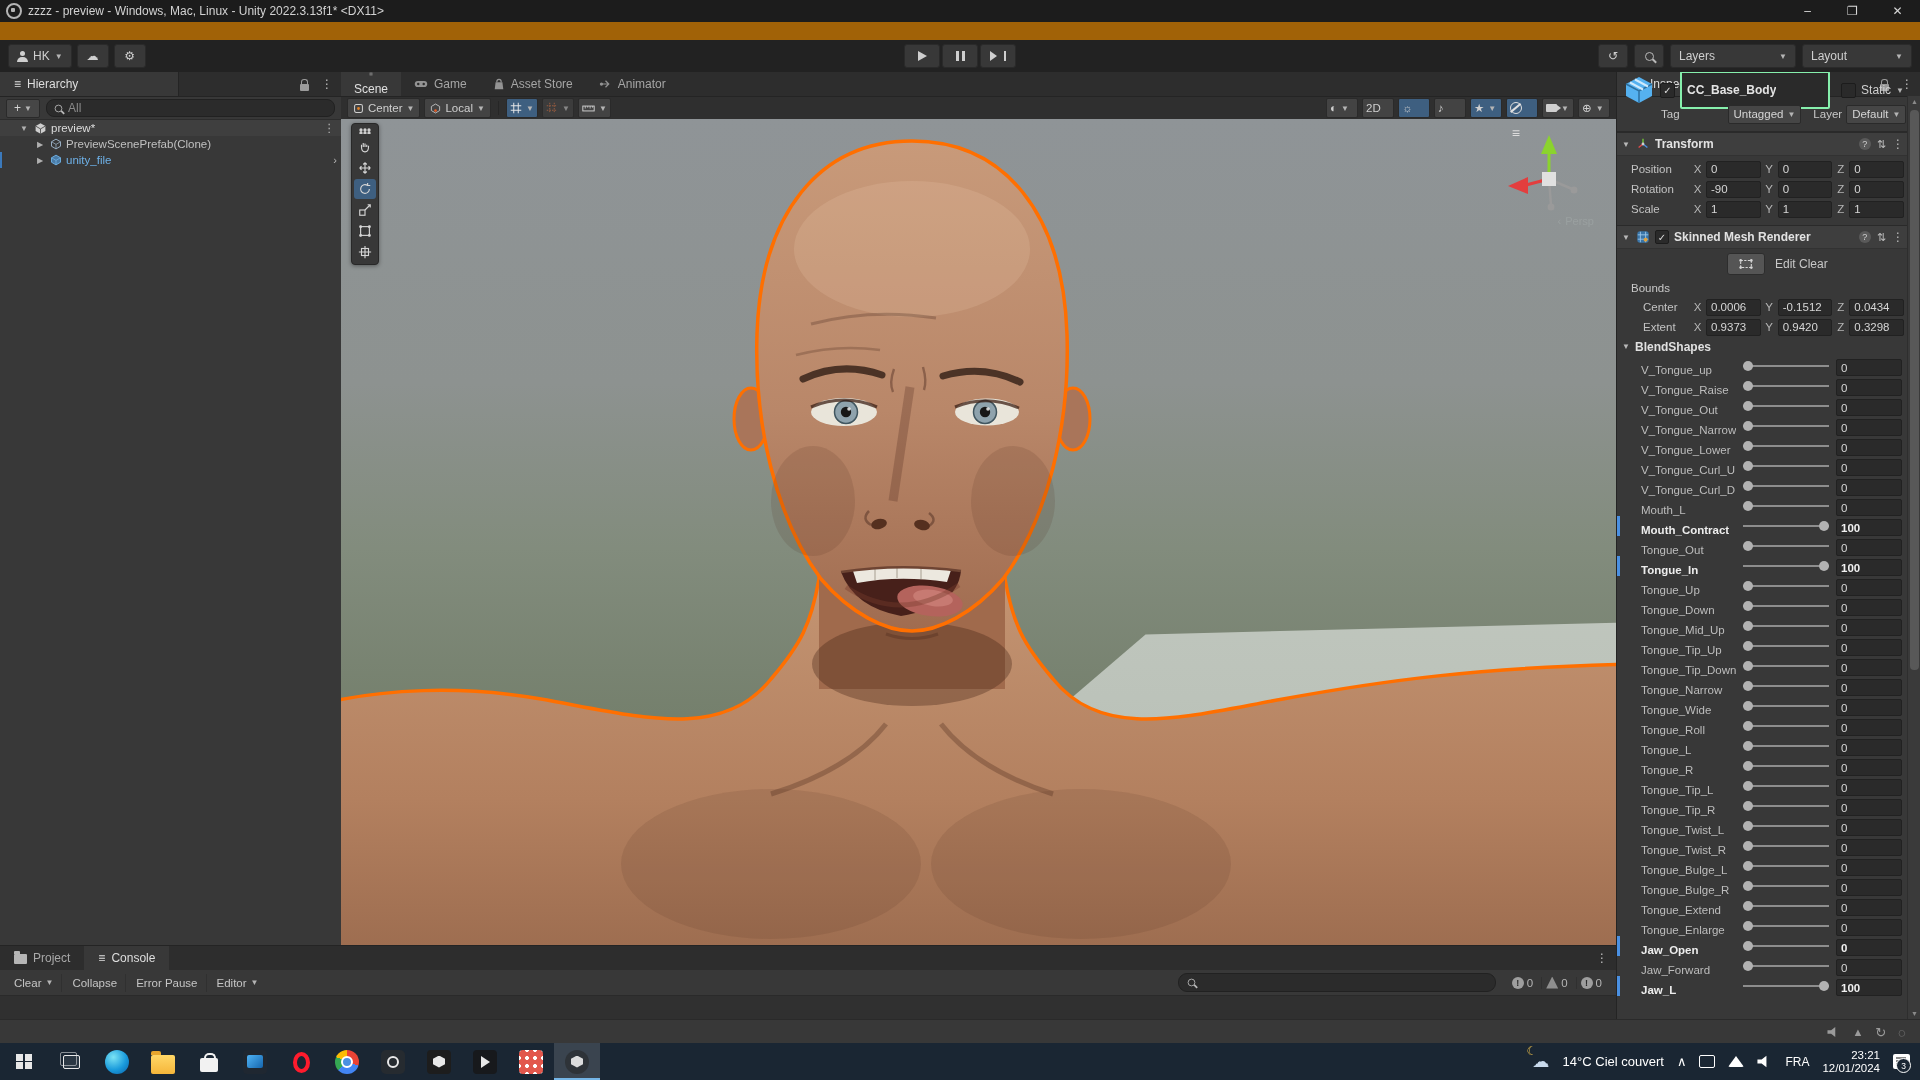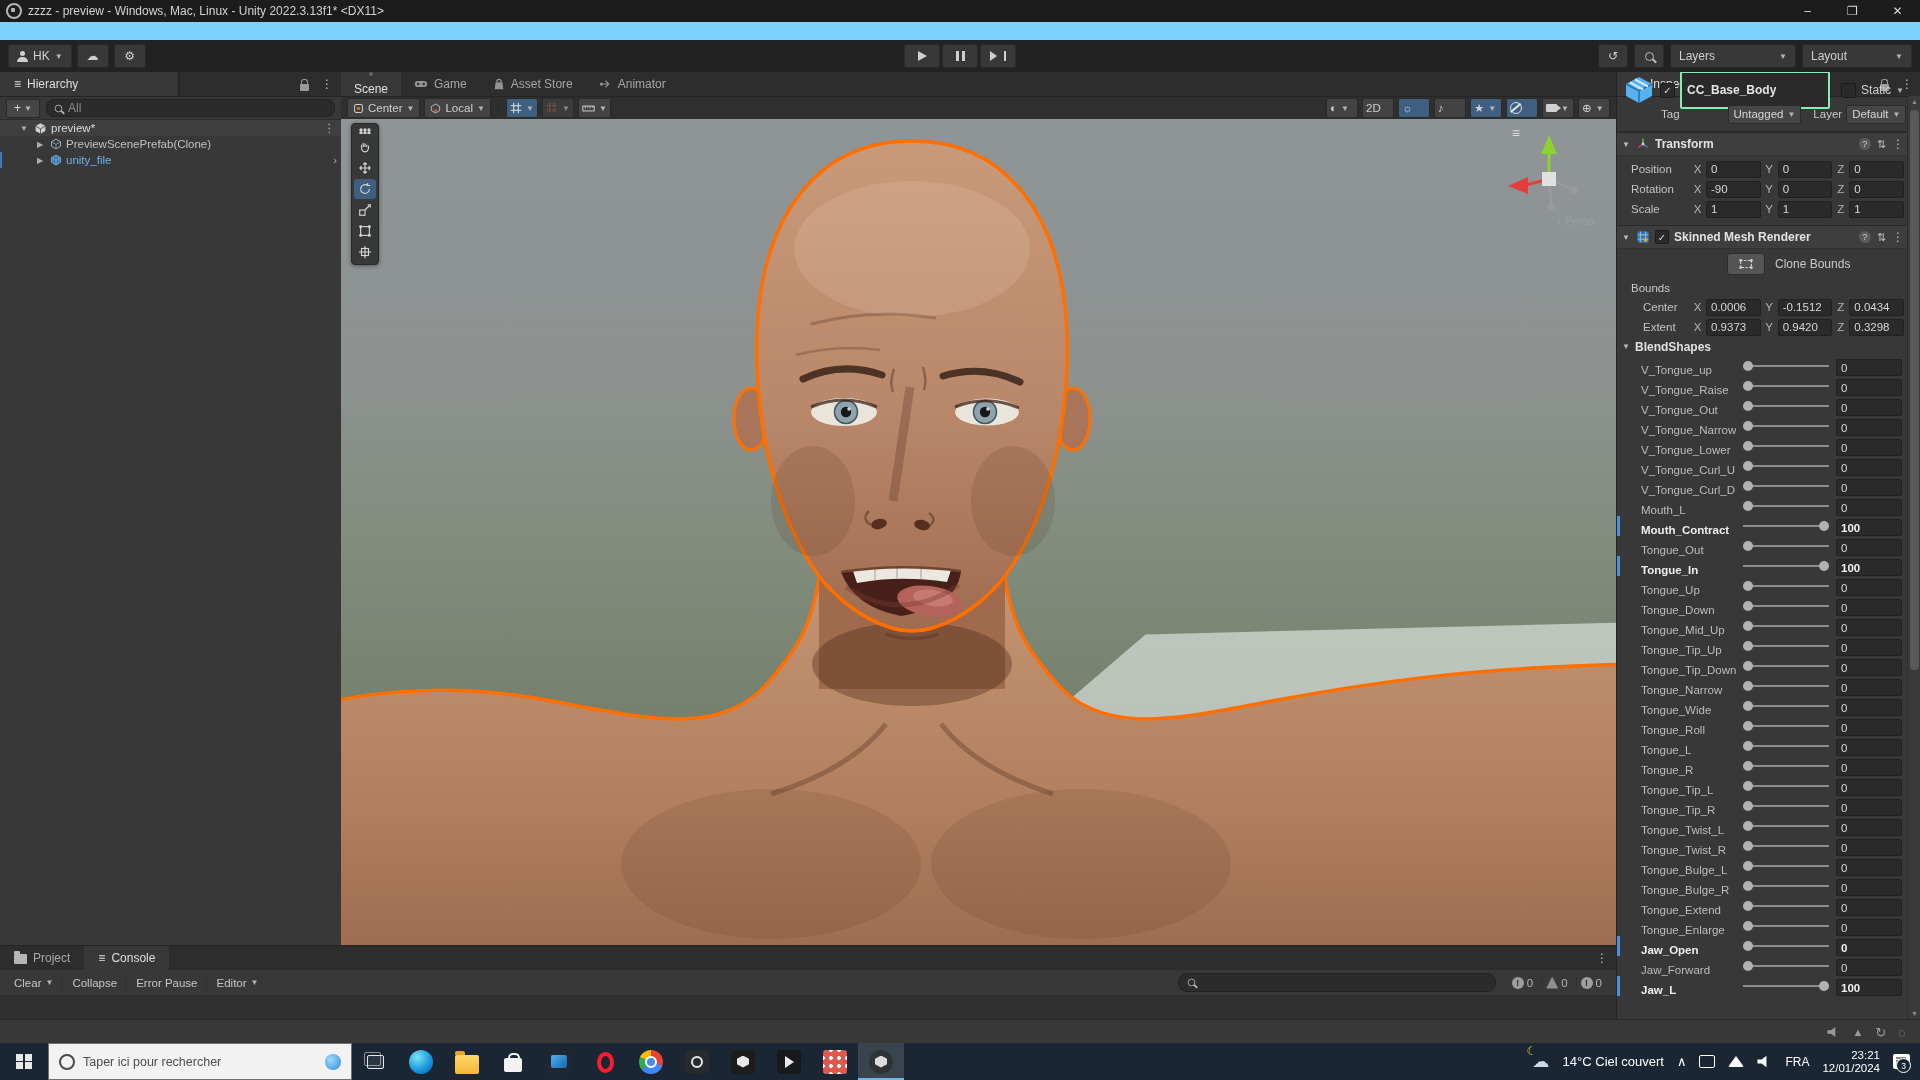--- a/index.html
+++ b/index.html
@@ -1,18 +1,18 @@
 <!DOCTYPE html>
 <html><head>
 <meta charset="utf-8">
 <style>
   html,body{margin:0;padding:0;background:#000;}
   #root{position:relative;width:1920px;height:1080px;overflow:hidden;
     font-family:"Liberation Sans","DejaVu Sans",sans-serif;font-size:12px;color:#c8c8c8;
-    background:#7dd3fc;user-select:none;}
+    background:#a16207;user-select:none;}
   .ellip{white-space:nowrap;overflow:hidden;text-overflow:ellipsis;}
 
   
   #titlebar{position:absolute;left:0;top:0;right:0;height:22px;background:#1c1c1c;
     display:flex;align-items:center;padding-left:6px;color:#d2d2d2;font-size:12px;}
   .ulogo{width:12px;height:12px;border:2px solid #b5b5b5;border-radius:50%;position:relative;margin-right:6px;}
   .ulogo::after{content:'';position:absolute;left:3px;top:3px;width:4px;height:4px;background:#b5b5b5;border-radius:1px;}
   #wincontrols{margin-left:auto;display:flex;height:100%;}
   .winbtn{width:45px;height:100%;display:flex;align-items:center;justify-content:center;color:#d8d8d8;font-size:12px;}
 
@@ -664,21 +664,21 @@
         <div class="editbounds-row">
           <div class="eb-btn">
             <svg width="16" height="14" viewBox="0 0 18 14">
               <rect x="3" y="3" width="12" height="8" fill="none" stroke="#d5d5d5" stroke-width="1.2" stroke-dasharray="2.5 1.5"></rect>
               <circle cx="3" cy="3" r="1.5" fill="#d5d5d5"></circle>
                 <circle cx="15" cy="3" r="1.5" fill="#d5d5d5"></circle>
                 <circle cx="3" cy="11" r="1.5" fill="#d5d5d5"></circle>
                 <circle cx="15" cy="11" r="1.5" fill="#d5d5d5"></circle>
             </svg>
           </div>
-          <span>Clone Bounds</span>
+          <span>Edit Clear</span>
         </div>
 
         <div class="plainlabel">Bounds</div>
         <div class="vrow bindent">
           <span class="blabel">Center</span>
           <span class="ax">X</span>
             <span class="fld">0.0006</span>
           <span class="ax">Y</span>
             <span class="fld">-0.1512</span>
           <span class="ax">Z</span>
@@ -1090,25 +1090,20 @@
   </div>
 
   <div id="taskbar">
     <div id="startbtn">
       <span class="winlogo">
           <i></i>
           <i></i>
           <i></i>
           <i></i>
         </span>
-    </div>
-    <div id="tb-search">
-      <span class="cortana"></span>
-      <span>Taper ici pour rechercher</span>
-      <span class="bingw"></span>
     </div>
     <div id="taskview">
         <span class="tv-ic"></span>
       </div>
 
     <div style="display:flex;">
 
         <div class="tb-app edge">
           <span class="app-glyph"></span>
         </div>

